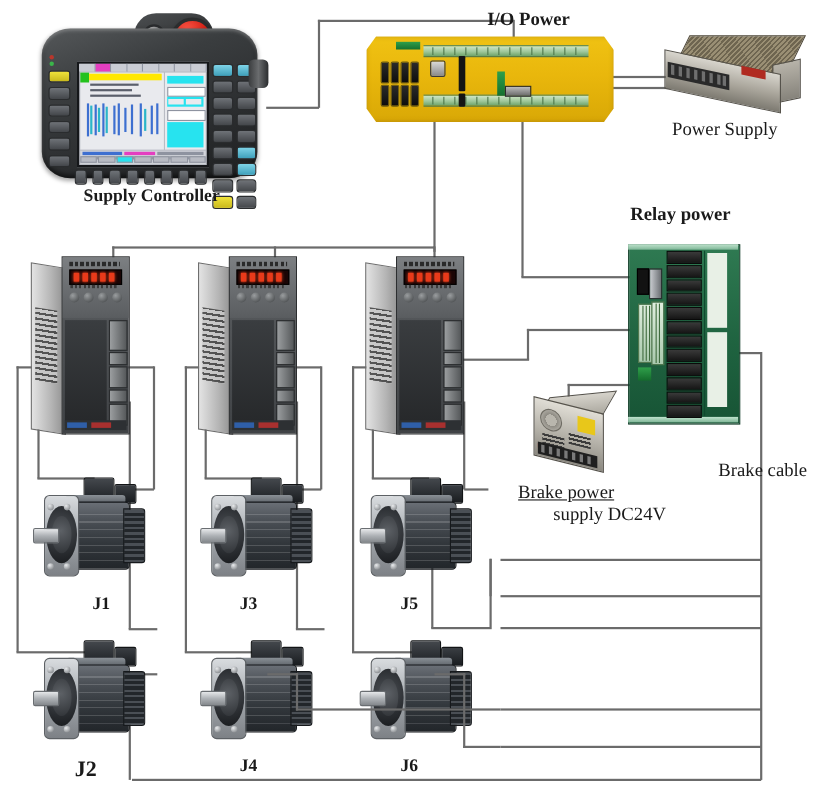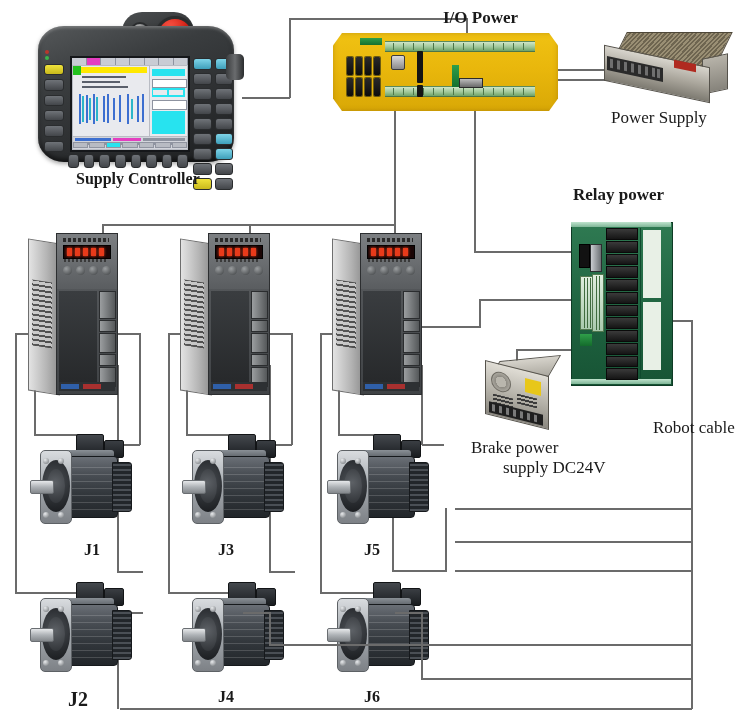--- a/index.html
+++ b/index.html
@@ -587,24 +587,24 @@
     <div class="bp-term">
       <i style="left:3px"></i>
         <i style="left:10px"></i>
         <i style="left:17px"></i>
         <i style="left:24px"></i>
       <i style="left:31px"></i>
         <i style="left:38px"></i>
         <i style="left:45px"></i>
     </div>
   </div>
-  <div class="lbl" style="left:471px;top:438px;font-size:17px;">Brake power</div>
+  <div class="lbl" style="left:471px;top:438px;font-size:17px;text-decoration:underline;">Brake power</div>
   <div class="lbl" style="left:463px;top:458px;font-size:17px;margin-left:40px;">supply DC24V</div>
 
-  <div class="lbl" style="left:653px;top:418px;font-size:17px;">Robot cable</div>
+  <div class="lbl" style="left:653px;top:418px;font-size:17px;">Brake cable</div>
 
   <div class="motor" style="left:30px;top:432px;">
     <div class="mt-cap" style="left:46px;top:2px;width:26px;height:20px;"></div>
     <div class="mt-cap2" style="left:74px;top:8px;width:18px;height:16px;"></div>
     <div class="mt-top"></div>
     <div class="mt-body"></div>
     <div class="mt-ribs"></div>
     <div class="mt-fin"></div>
     <div class="mt-flange"></div>
     <div class="mt-face"></div>

